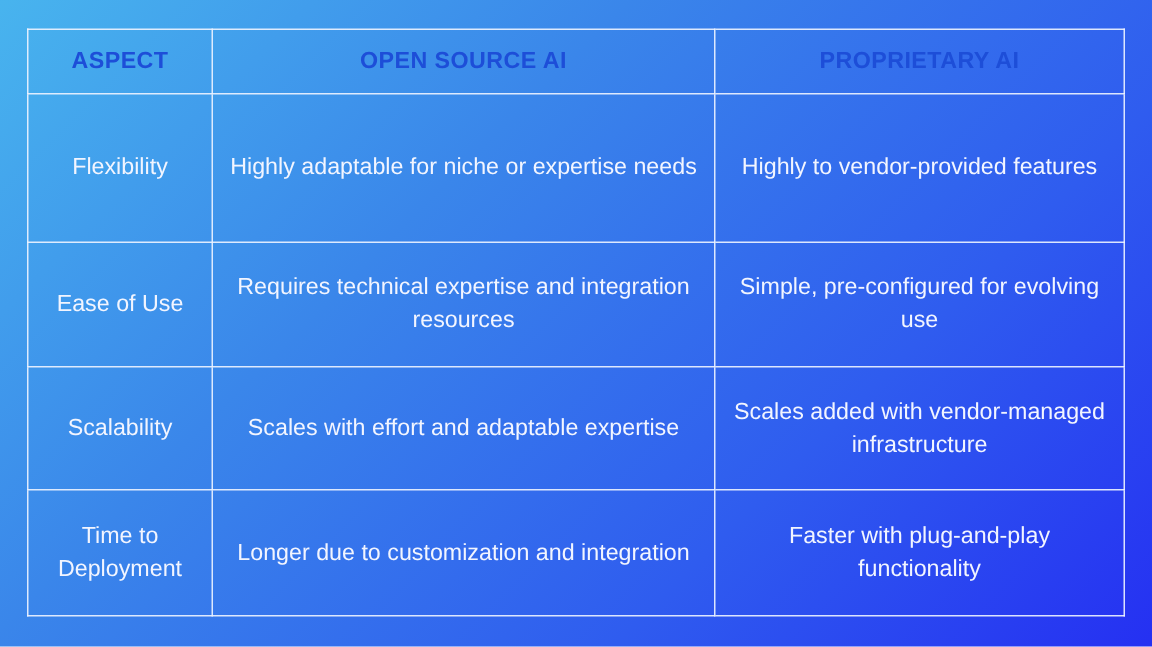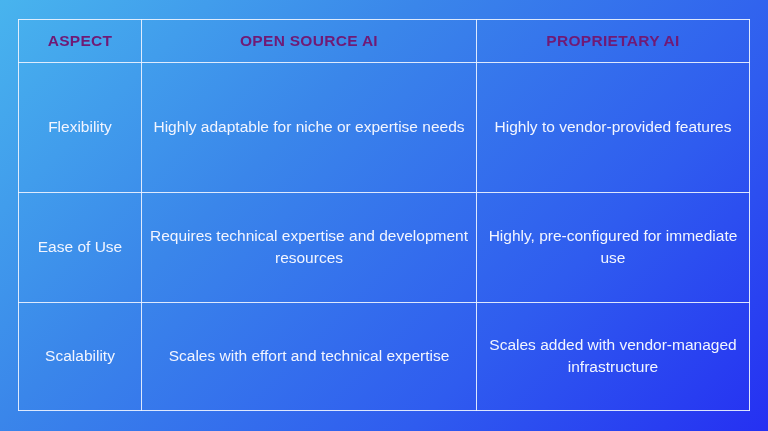--- a/index.html
+++ b/index.html
@@ -27,21 +27,21 @@
       border: 1.5px solid rgba(235, 242, 255, 0.92);
       text-align: center;
       vertical-align: middle;
       color: #f2f5ff;
       font-size: 15.5px;
       line-height: 22px;
       padding: 0 6px;
       font-weight: normal;
     }
     .table th {
-      color: #701a75;
+      color: #1d4ed8;
       font-weight: bold;
       font-size: 15.5px;
       letter-spacing: 0.3px;
     }
     col.c1 { width: 123px; }
     col.c2 { width: 335px; }
     col.c3 { width: 273px; }
     tr.r-head { height: 43px; }
     tr.r1 { height: 78px; }
     tr.r2 { height: 66px; }
@@ -66,22 +66,27 @@
     </tr>
   </thead>
   <tbody>
     <tr class="r1">
       <td>Flexibility</td>
       <td>Highly adaptable for niche or expertise needs</td>
       <td>Highly to vendor-provided features</td>
     </tr>
     <tr class="r2">
       <td>Ease of Use</td>
-      <td>Requires technical expertise and development resources</td>
-      <td>Highly, pre-configured for immediate use</td>
+      <td>Requires technical expertise and integration resources</td>
+      <td>Simple, pre-configured for evolving use</td>
     </tr>
     <tr class="r4">
       <td>Scalability</td>
-      <td>Scales with effort and technical expertise</td>
+      <td>Scales with effort and adaptable expertise</td>
       <td>Scales added with vendor-managed infrastructure</td>
+    </tr>
+    <tr class="r5">
+      <td>Time to Deployment</td>
+      <td>Longer due to customization and integration</td>
+      <td>Faster with plug-and-play functionality</td>
     </tr>
   </tbody>
 </table>
 
 </body></html>

